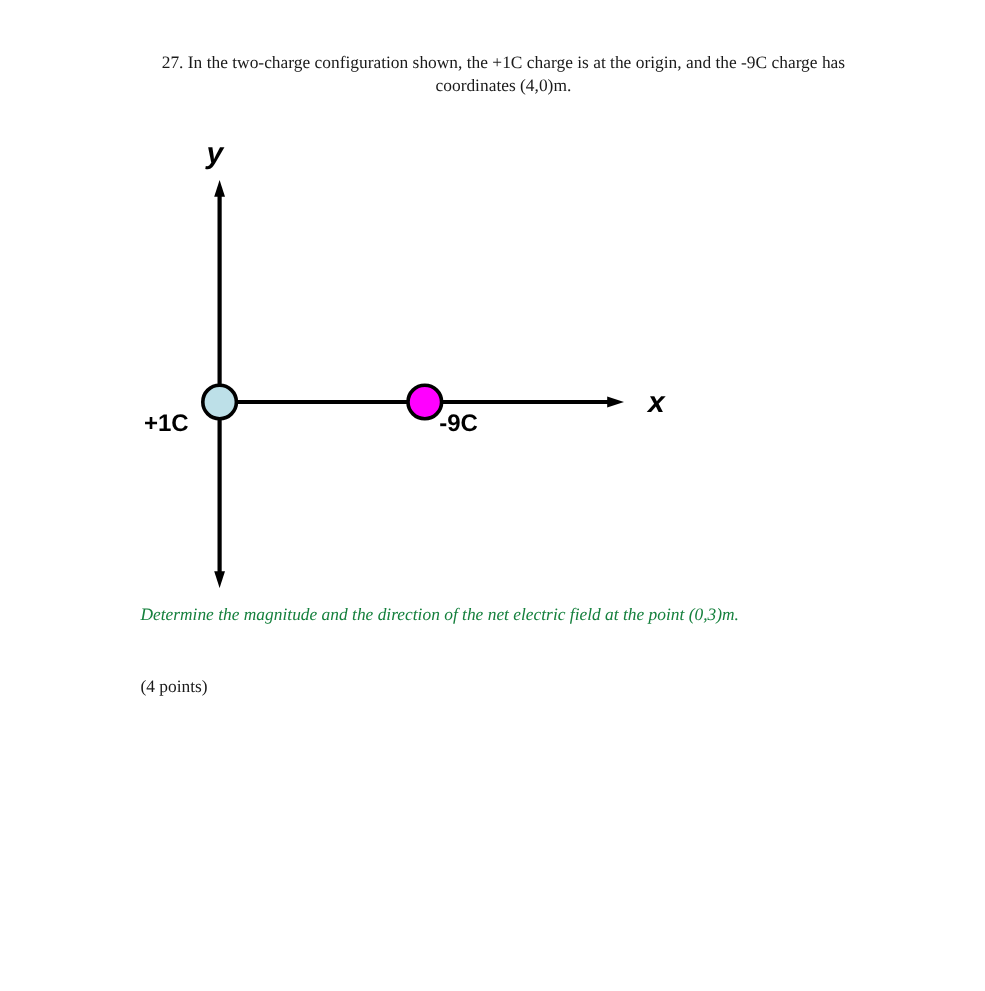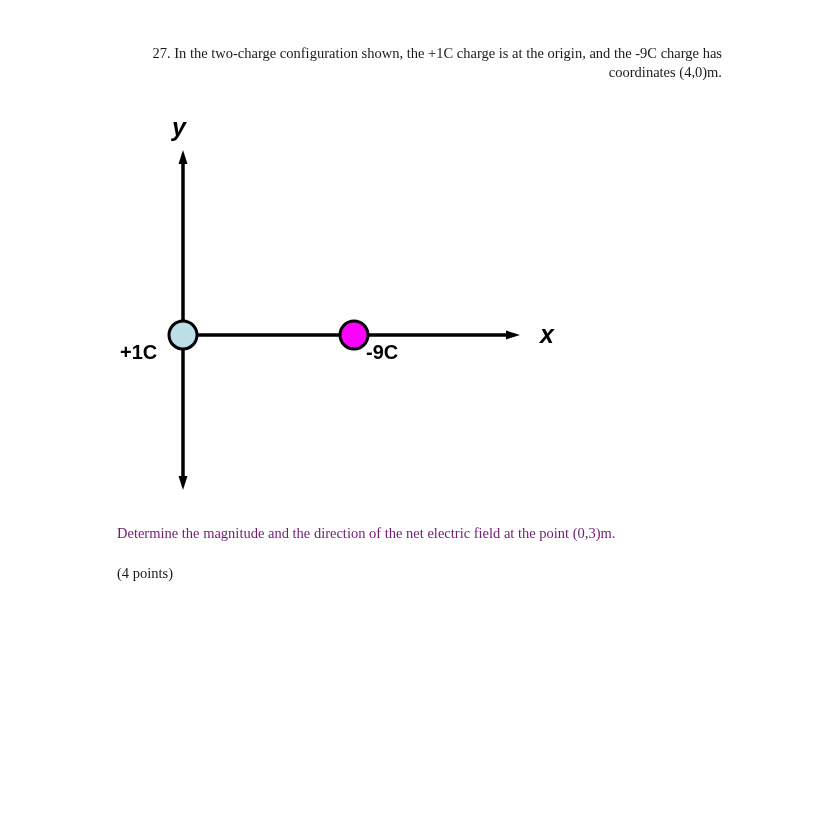--- a/index.html
+++ b/index.html
@@ -18,21 +18,21 @@
 
   
   #problem-statement {
     position: absolute;
     left: 117px;
     top: 44px;
     width: 605px;
     font-family: "Liberation Serif", "DejaVu Serif", serif;
     font-size: 14.5px;
     line-height: 19px;
-    text-align: right;
+    text-align: center;
     color: #1a1a1a;
   }
 
   
   #diagram {
     position: absolute;
     left: 100px;
     top: 100px;
     width: 520px;
     height: 410px;
@@ -53,26 +53,27 @@
     font-family: "Liberation Sans", "DejaVu Sans", sans-serif;
     font-weight: bold;
     font-size: 20px;
     fill: #000000;
   }
 
   
   #question-line {
     position: absolute;
     left: 117px;
-    top: 524px;
+    top: 504px;
     width: 620px;
     font-family: "Liberation Serif", "DejaVu Serif", serif;
     font-size: 14.5px;
     line-height: 19px;
-    color: #701a75;
+    color: #15803d;
+    font-style: italic;
   }
   #points-note {
     position: absolute;
     left: 117px;
     top: 564px;
     width: 605px;
     text-align: left;
     font-family: "Liberation Serif", "DejaVu Serif", serif;
     font-size: 14.5px;
     line-height: 19px;

